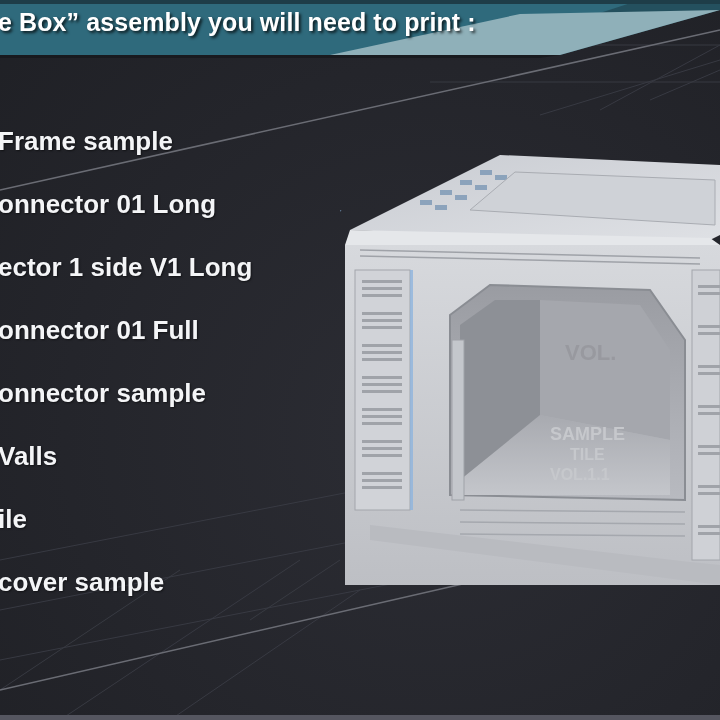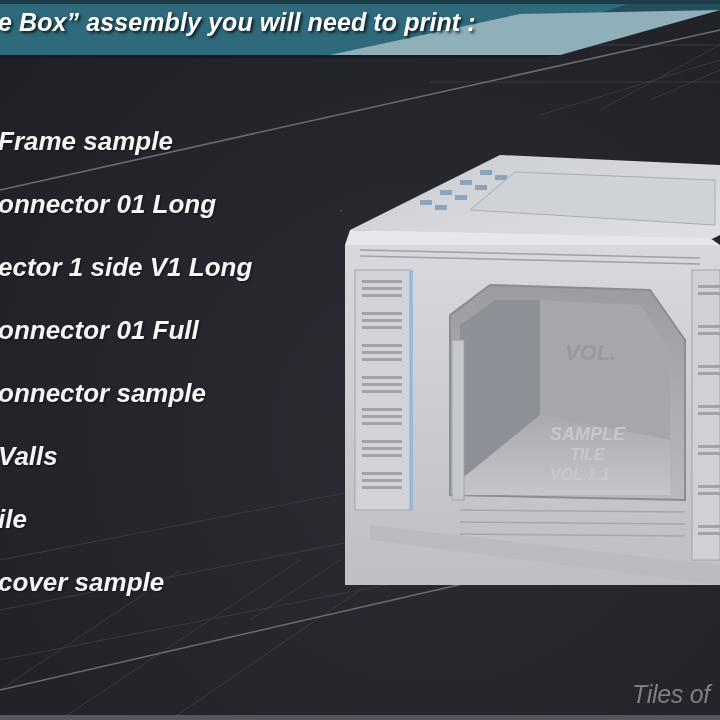--- a/index.html
+++ b/index.html
@@ -1,17 +1,17 @@
 <!DOCTYPE html>
 <html><head>
 <meta charset="utf-8">
 <style>
   html, body { margin:0; padding:0; }
   body { width:720px; height:720px; overflow:hidden; background:#26272d; font-family:"Liberation Sans", sans-serif; position:relative; }
-  .stage { position:absolute; inset:0; overflow:hidden; background:radial-gradient(ellipse at 60% 60%, #2c2d34 0%, #24252b 60%, #1f2025 100%);font-style:italic; }
+  .stage { position:absolute; inset:0; overflow:hidden; background:radial-gradient(ellipse at 60% 60%, #2c2d34 0%, #24252b 60%, #1f2025 100%); }
   .bg-svg { position:absolute; inset:0; }
   .header-title { position:absolute; left:-2px; top:8px; font-size:25px; font-weight:bold; color:#ffffff; text-shadow:2px 2px 3px rgba(0,0,0,0.75); white-space:nowrap; letter-spacing:0.1px; }
   .parts-list { position:absolute; left:-2px; top:0; margin:0; padding:0; list-style:none; }
   .part-item { position:absolute; left:0; font-size:26px; font-weight:bold; color:#f4f5f7; white-space:nowrap; text-shadow:1px 1px 2px rgba(0,0,0,0.5); }
   .model { position:absolute; left:340px; top:150px; width:380px; height:440px; }
   .watermark { position:absolute; left:632px; top:680px; font-size:25px; color:#7e7f86; white-space:nowrap; font-weight:normal; letter-spacing:-0.3px; }
   .bottom-bar { position:absolute; left:0; top:715px; width:720px; height:5px; background:#555660; }
 </style>
 </head>
 <body>
@@ -161,15 +161,14 @@
         <rect x="358" y="302" width="22" height="3"></rect>
       <rect x="358" y="335" width="22" height="3"></rect>
         <rect x="358" y="342" width="22" height="3"></rect>
       <rect x="358" y="375" width="22" height="3"></rect>
         <rect x="358" y="382" width="22" height="3"></rect>
     </g>
 
     <polygon points="30,360 30,375 350,412 380,415 380,435 30,390" fill="#b9bbc0"></polygon>
   </svg>
 
-  <div class="watermark">Tiles of</div>
   <div class="bottom-bar"></div>
 </div>
 
 </body></html>

